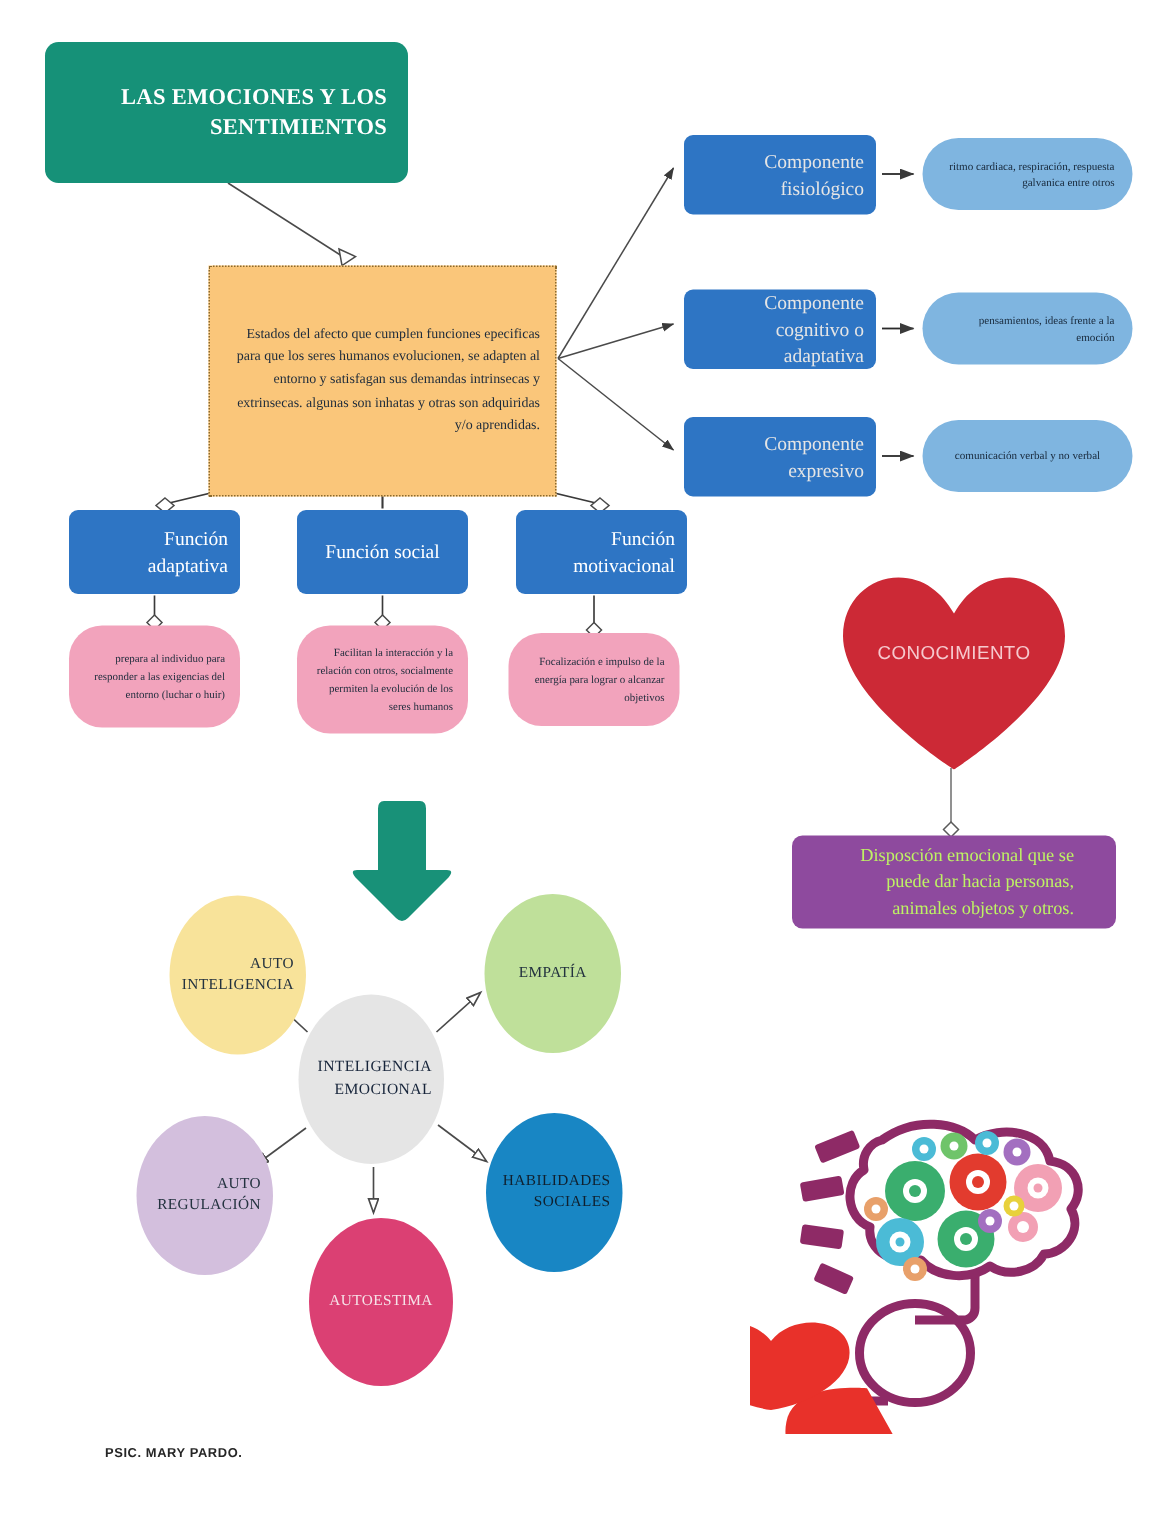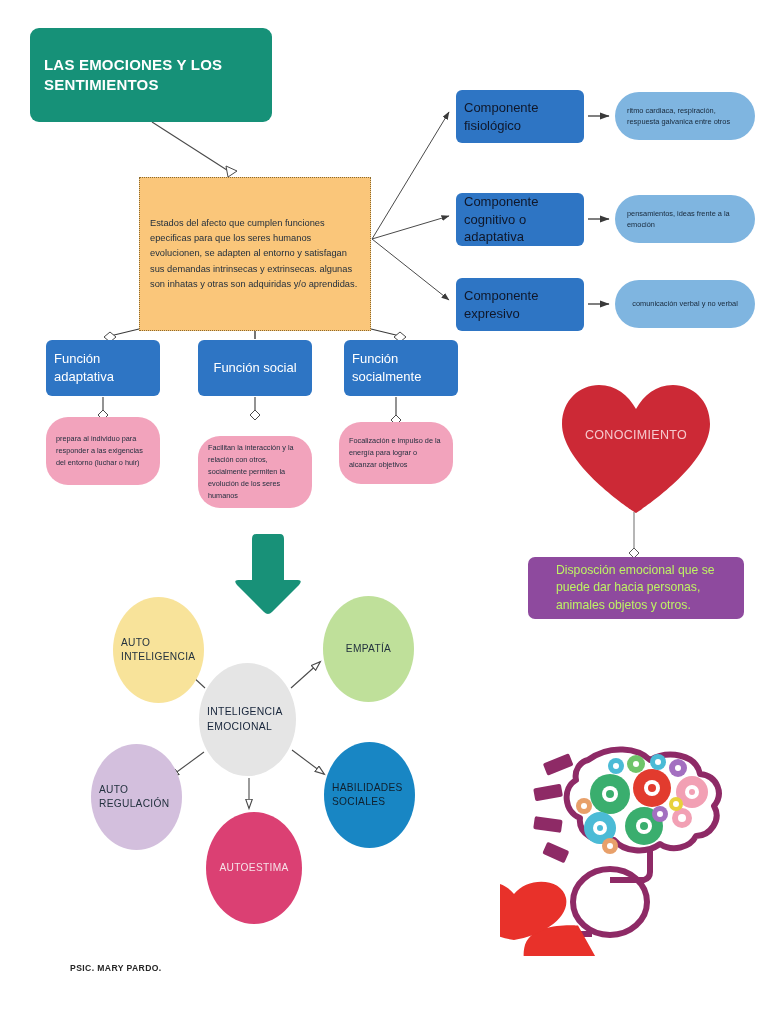--- a/index.html
+++ b/index.html
@@ -1,34 +1,34 @@
 <!DOCTYPE html>
 <html><head>
 <meta charset="utf-8">
 <style>
   html,body{margin:0;padding:0;background:#ffffff;}
   body{width:768px;height:1024px;position:relative;overflow:hidden;
        font-family:"Liberation Sans",sans-serif;color:#1b2a3a;}
   #canvas{position:absolute;inset:0;width:768px;height:1024px;}
   .node{position:absolute;box-sizing:border-box;display:flex;align-items:center;
-        justify-content:center;text-align:left;}
+        justify-content:center;text-align:right;font-family:Liberation Serif, serif;}
   svg.links{position:absolute;left:0;top:0;width:768px;height:1024px;pointer-events:none;}
 
   
   #title-box{left:30px;top:28px;width:242px;height:94px;background:#169178;
     border-radius:9px;color:#ffffff;font-weight:bold;font-size:15px;line-height:1.35;
     letter-spacing:.2px;padding:6px 14px;}
 
   
   #definition-box{left:139px;top:177px;width:232px;height:154px;background:#FAC67A;
     border:1px dotted #8a6a2f;color:#1d2b3b;font-size:9.3px;line-height:1.62;
     padding:6px 10px;}
 
   
-  .comp{background:#2E75C4;border-radius:6px;color:#0f172a;font-size:13px;
+  .comp{background:#2E75C4;border-radius:6px;color:#e5e5e5;font-size:13px;
         line-height:1.35;padding:4px 8px;}
   #comp-fisiologico{left:456px;top:90px;width:128px;height:53px;}
   #comp-cognitivo{left:456px;top:193px;width:128px;height:53px;}
   #comp-expresivo{left:456px;top:278px;width:128px;height:53px;}
 
   
   .pill{background:#7FB5E0;border-radius:26px;color:#17283a;font-size:7.4px;
         line-height:1.55;padding:4px 12px;}
   #pill-fisiologico{left:615px;top:92px;width:140px;height:48px;}
   #pill-cognitivo{left:615px;top:195px;width:140px;height:48px;}
@@ -38,21 +38,21 @@
   .func{background:#2E75C4;border-radius:6px;color:#ffffff;font-size:13px;
         line-height:1.35;padding:4px 8px;}
   #func-adaptativa{left:46px;top:340px;width:114px;height:56px;}
   #func-social{left:198px;top:340px;width:114px;height:56px;}
   #func-motivacional{left:344px;top:340px;width:114px;height:56px;}
 
   
   .pinkbox{background:#F2A3BC;border-radius:22px;color:#1d2b3b;font-size:7.3px;
     line-height:1.62;padding:5px 10px;}
   #pink-adaptativa{left:46px;top:417px;width:114px;height:68px;}
-  #pink-social{left:198px;top:436px;width:114px;height:72px;}
+  #pink-social{left:198px;top:417px;width:114px;height:72px;}
   #pink-motivacional{left:339px;top:422px;width:114px;height:62px;}
 
   
   #heart-wrap{position:absolute;left:556px;top:380px;width:160px;height:135px;}
   #heart-label{position:absolute;left:556px;top:425px;width:160px;height:20px;
     display:flex;align-items:center;justify-content:center;color:#F6C9CE;
     font-size:12.5px;letter-spacing:.3px;}
   #purple-box{left:528px;top:557px;width:216px;height:62px;background:#8E4A9E;
     border-radius:7px;color:#bef264;font-size:12.2px;line-height:1.42;padding:4px 28px;}
 
@@ -133,21 +133,21 @@
   <div class="node comp" id="comp-fisiologico">Componente fisiológico</div>
   <div class="node comp" id="comp-cognitivo">Componente cognitivo o adaptativa</div>
   <div class="node comp" id="comp-expresivo">Componente expresivo</div>
 
   <div class="node pill" id="pill-fisiologico">ritmo cardiaca, respiración, respuesta galvanica entre otros</div>
   <div class="node pill" id="pill-cognitivo">pensamientos, ideas frente a la emoción</div>
   <div class="node func" id="func-adaptativa">Función adaptativa</div>
 
   <div class="node pill" id="pill-expresivo">comunicación verbal y no verbal</div>
   <div class="node func" id="func-social">Función social</div>
-  <div class="node func" id="func-motivacional">Función socialmente</div>
+  <div class="node func" id="func-motivacional">Función motivacional</div>
 
   <div class="node pinkbox" id="pink-adaptativa">prepara al individuo para responder a las exigencias del entorno (luchar o huir)</div>
   <div class="node pinkbox" id="pink-social">Facilitan la interacción y la relación con otros, socialmente permiten la evolución de los seres humanos</div>
   <div class="node pinkbox" id="pink-motivacional">Focalización e impulso de la energía para lograr o alcanzar objetivos</div>
 
   <div id="heart-wrap">
     <svg viewBox="0 0 160 135" width="160" height="135">
       <path d="M80 133 C80 133 6 86 6 44 C6 20 24 5 43 5 C60 5 72 15 80 29 C88 15 100 5 117 5 C136 5 154 20 154 44 C154 86 80 133 80 133 Z" fill="#CC2936"></path>
     </svg>
   </div>

